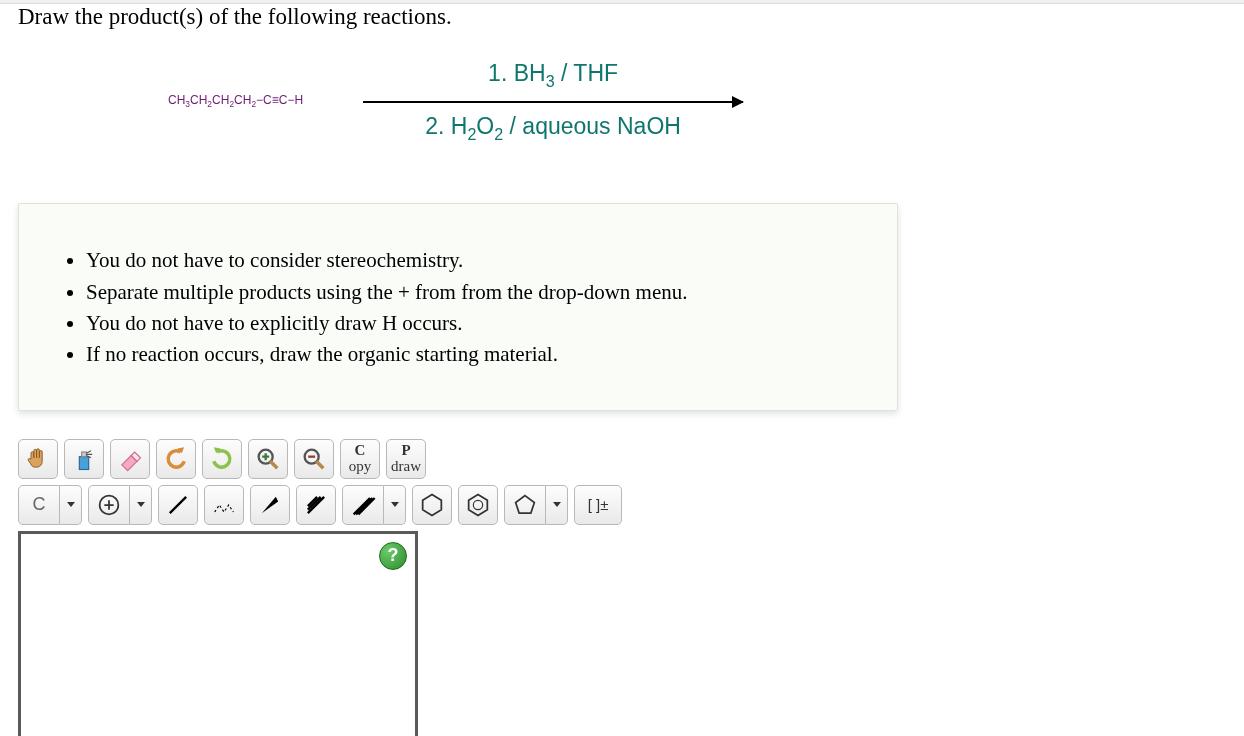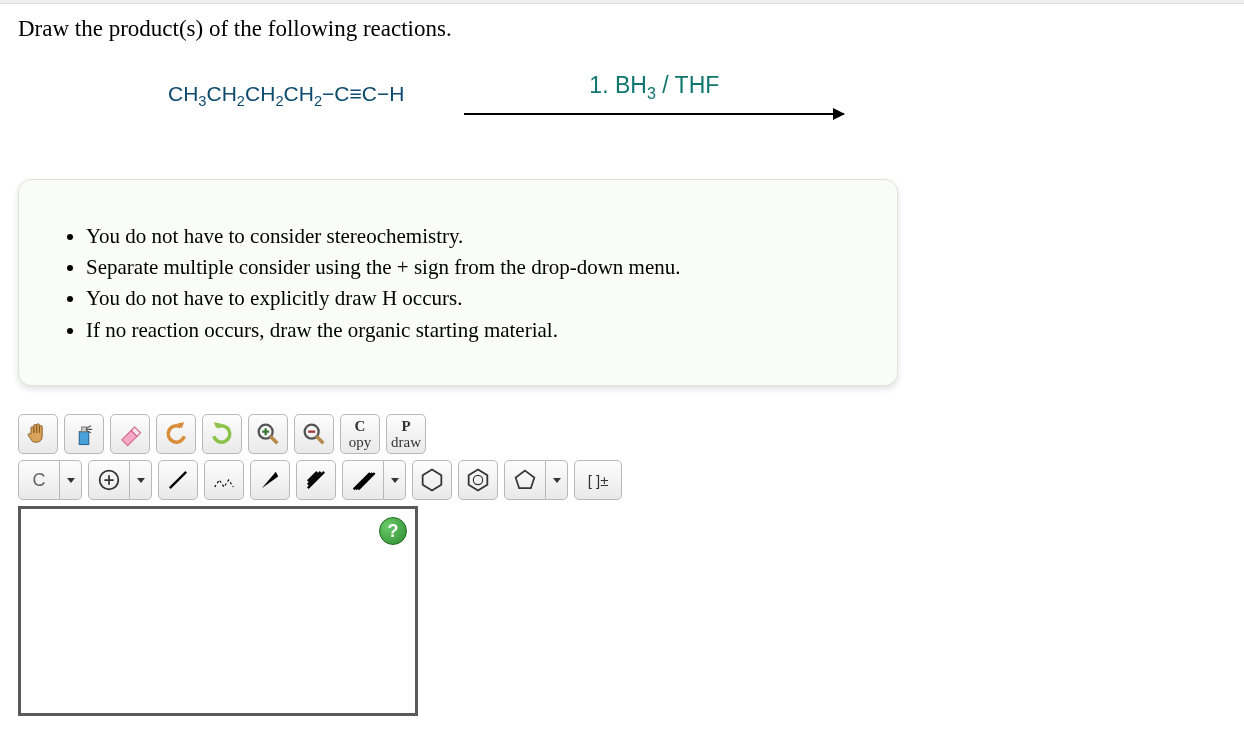--- a/index.html
+++ b/index.html
@@ -10,33 +10,33 @@
       width: 1244px;
     }
     .top-border {
       height: 4px;
       background: #f0f0f0;
       border-bottom: 1px solid #ddd;
     }
     .question-text {
       font-size: 23px;
       color: #000;
-      padding: 12px 18px 20px;
+      padding: 0 18px 20px;
       font-weight: 400;
     }
     .reaction-row {
       display: flex;
       align-items: center;
       padding: 10px 18px 40px;
       gap: 20px;
     }
     .reactant {
       font-family: Arial, sans-serif;
-      font-size: 21px;
-      color: #0c4a6e;
+      font-size: 12px;
+      color: #701a75;
       padding-left: 150px;
       text-align: right;
     }
     .reactant sub { font-size: 0.7em; }
     .arrow-section {
       display: flex;
       flex-direction: column;
       align-items: center;
       flex: 0 0 auto;
       margin-left: 40px;
@@ -63,21 +63,21 @@
       border-left: 12px solid #000;
       border-top: 6px solid transparent;
       border-bottom: 6px solid transparent;
     }
     .reagent-line.bottom { margin-top: 6px; margin-bottom: 0; }
     .instructions-box {
       margin: 20px 18px 28px;
       max-width: 880px;
       background: #fafcf7;
       border: 1px solid #e0e4d8;
-      border-radius: 13px;
+      border-radius: 2px;
       padding: 42px 45px 38px;
       box-shadow: 0 3px 6px rgba(0,0,0,0.12);
     }
     .instructions-box ul {
       list-style: disc;
       padding-left: 22px;
     }
     .instructions-box li {
       font-size: 21px;
       color: #000;
@@ -156,27 +156,28 @@
 
 <div class="top-border"></div>
 
 <div class="question-text">Draw the product(s) of the following reactions.</div>
 
 <div class="reaction-row">
   <div class="reactant">CH<sub>3</sub>CH<sub>2</sub>CH<sub>2</sub>CH<sub>2</sub>−C≡C−H</div>
   <div class="arrow-section">
     <div class="reagent-line">1. BH<sub>3</sub> / THF</div>
     <div class="arrow"></div>
+    <div class="reagent-line bottom">2. H<sub>2</sub>O<sub>2</sub> / aqueous NaOH</div>
   </div>
 </div>
 
 <div class="instructions-box">
   <ul>
     <li>You do not have to consider stereochemistry.</li>
-    <li>Separate multiple consider using the + sign from the drop-down menu.</li>
+    <li>Separate multiple products using the + from from the drop-down menu.</li>
     <li>You do not have to explicitly draw H occurs.</li>
     <li>If no reaction occurs, draw the organic starting material.</li>
   </ul>
 </div>
 
 <div class="editor">
   
   <div class="toolbar-row">
     <div class="tool-btn">
       <svg class="icon-svg" viewBox="0 0 24 24">

